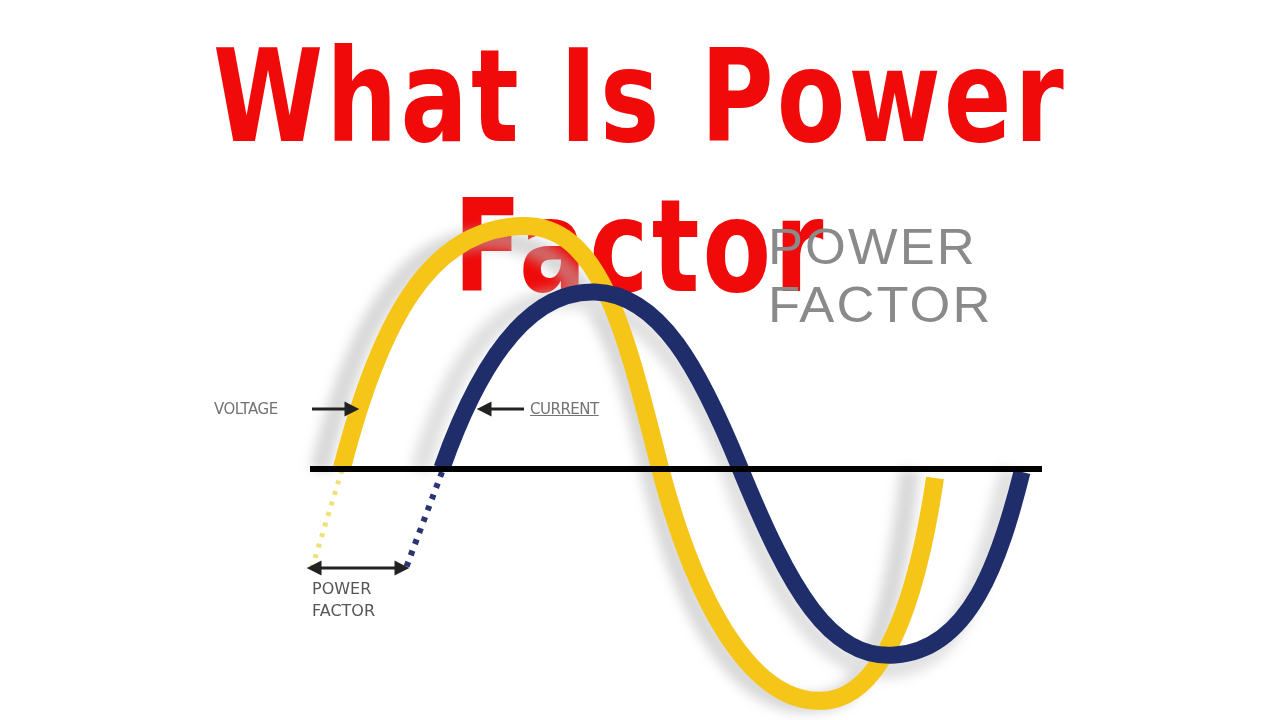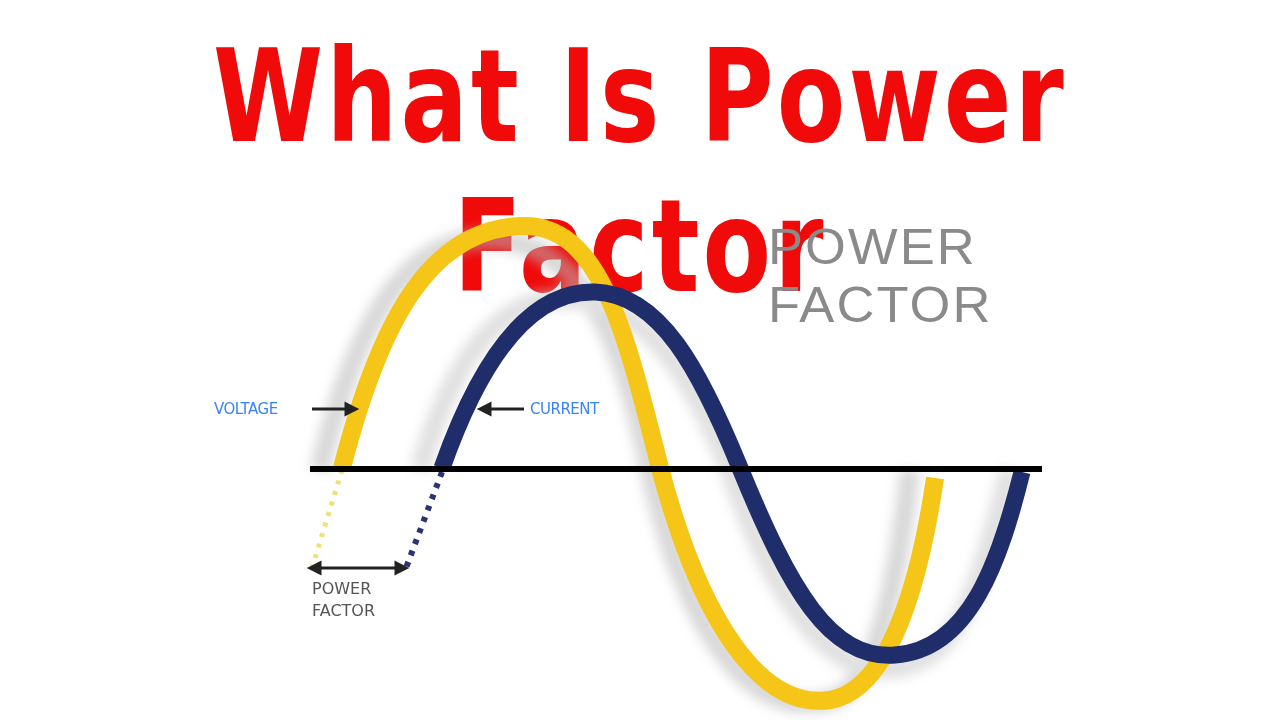--- a/index.html
+++ b/index.html
@@ -9,21 +9,21 @@
     font-family:"DejaVu Sans", sans-serif; font-weight:bold;
     font-size:128px; line-height:150px; letter-spacing:4px; color:#f00a0a;
     transform:scaleX(0.78); transform-origin:center;
   }
   .diagram { position:absolute; left:0; top:0; width:1280px; height:720px; }
   .big-label {
     position:absolute; left:768px; top:218px; color:#8a8a8a;
     font-family:"Liberation Sans", sans-serif; font-size:50px; line-height:58px;
     letter-spacing:2px; transform:scaleX(1.05); transform-origin:left;
   }
-  .small-label { position:absolute; color:#3b82f6; font-family:"DejaVu Sans", sans-serif; font-size:15px; letter-spacing:-0.5px; }
+  .small-label { position:absolute; color:#737373; font-family:"DejaVu Sans", sans-serif; font-size:15px; letter-spacing:-0.5px; }
   .pf-small { position:absolute; left:312px; top:578px; color:#555; font-family:"DejaVu Sans", sans-serif; font-size:16px; line-height:22px; }
 </style>
 </head>
 <body>
 
 <div class="title">What Is Power Factor</div>
 
 <svg class="diagram" viewBox="0 0 1280 720">
   <defs>
     <filter id="blur">
@@ -53,17 +53,17 @@
       <polygon points="310,568 320,563 320,573"></polygon>
       <polygon points="406,568 396,563 396,573"></polygon>
   </g>
 </svg>
 
 <div class="big-label">
   <div>POWER</div>
   <div>FACTOR</div>
 </div>
 <div class="small-label" style="left:214px;top:400px;">VOLTAGE</div>
-<div class="small-label" style="left:530px;top:400px;">CURRENT</div>
+<div class="small-label" style="left:530px;top:400px;text-decoration:underline;">CURRENT</div>
 <div class="pf-small">
   <div>POWER</div>
   <div>FACTOR</div>
 </div>
 
 </body></html>

